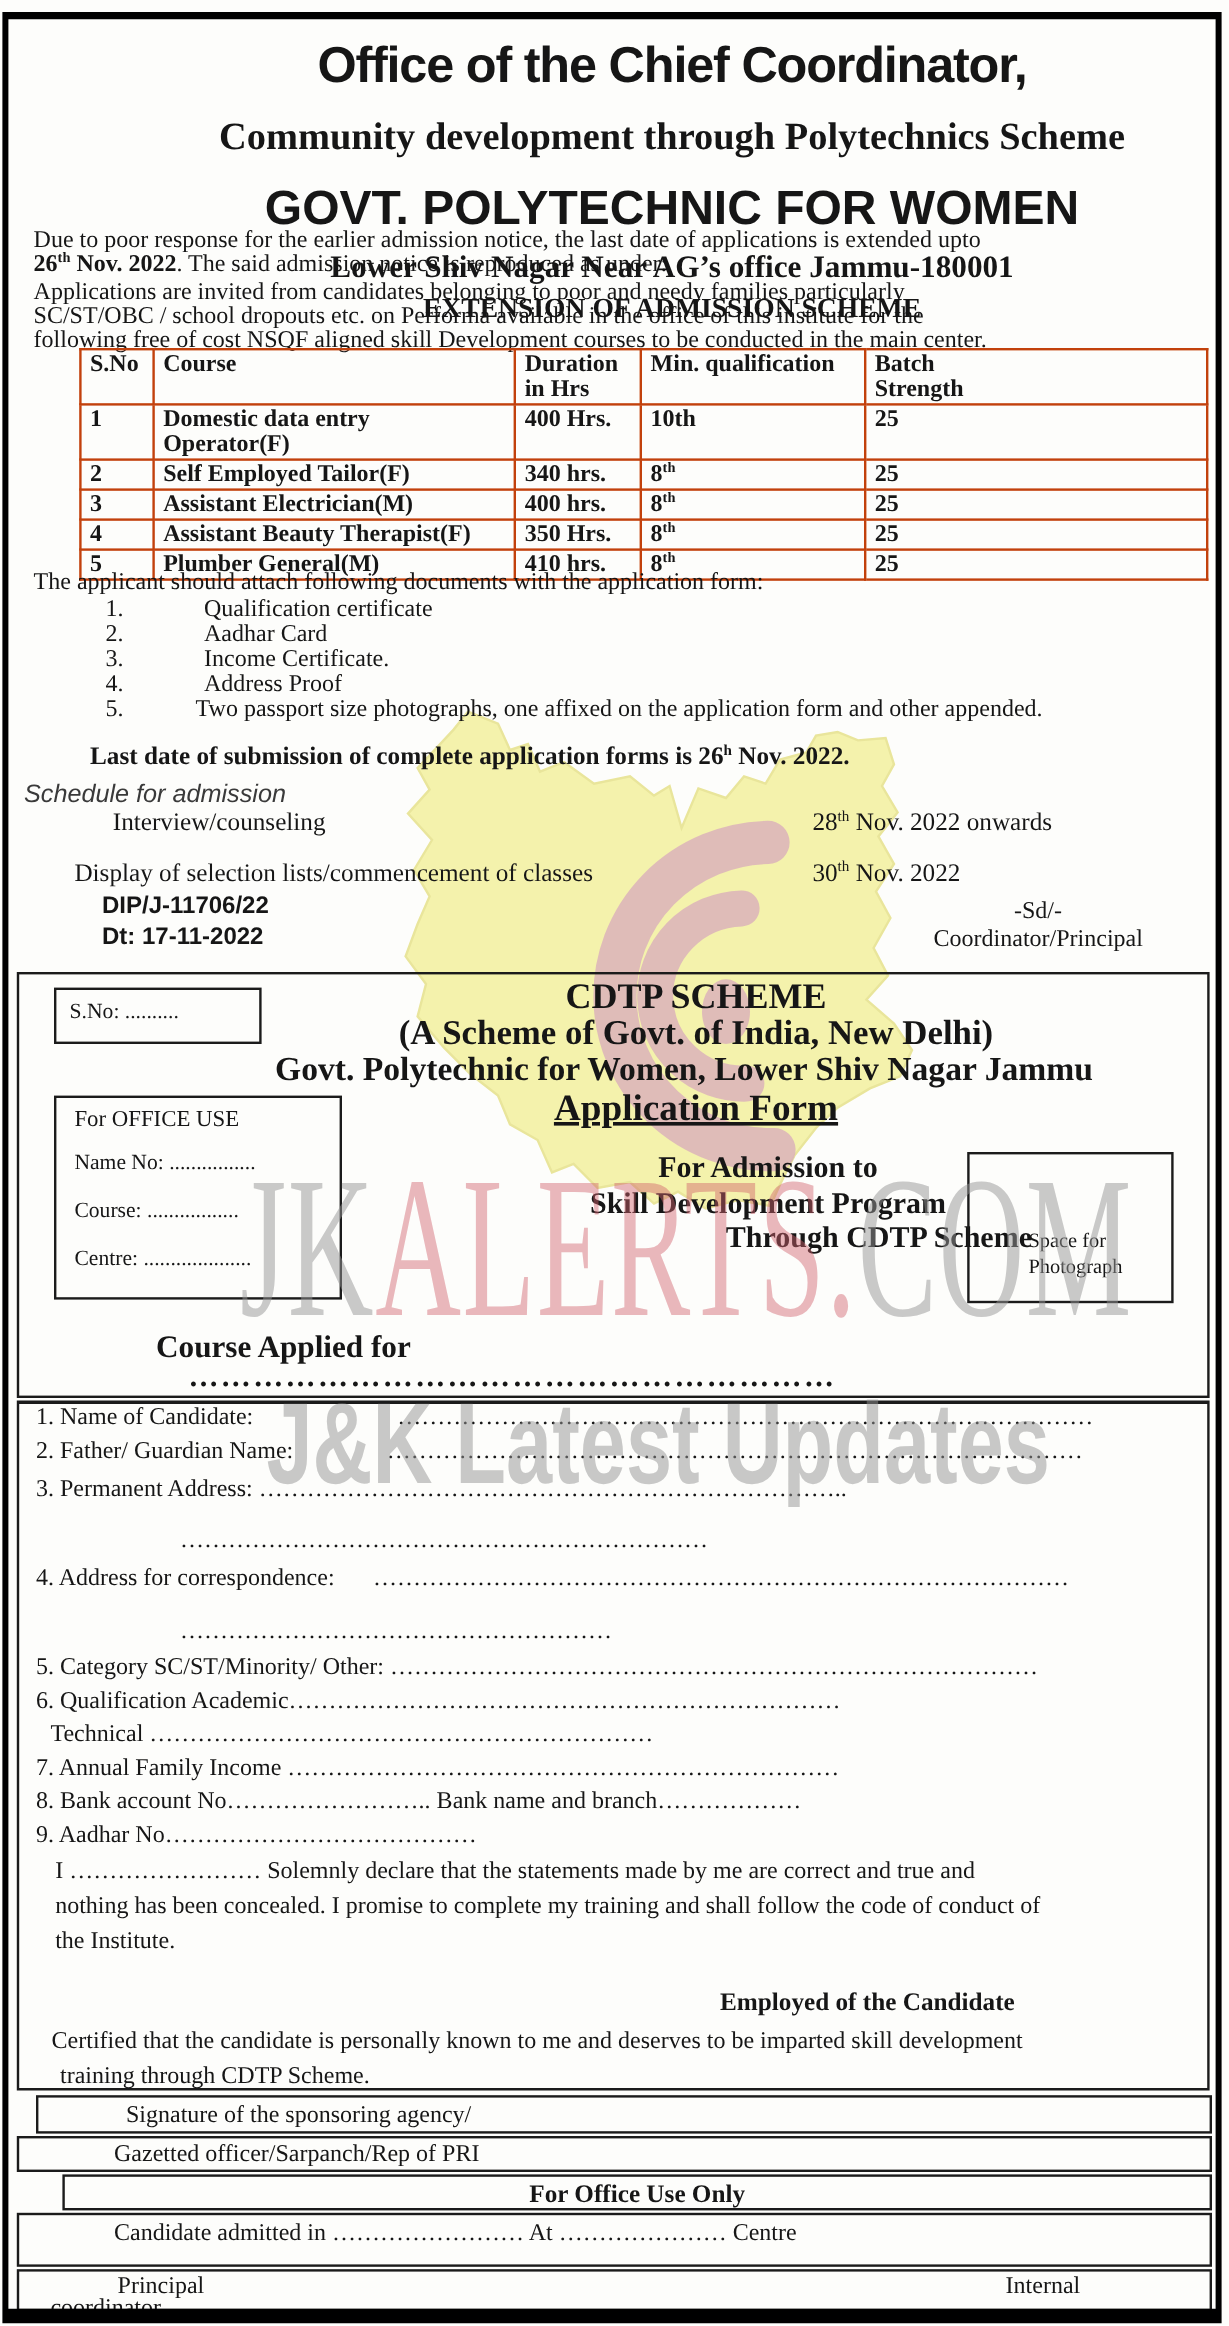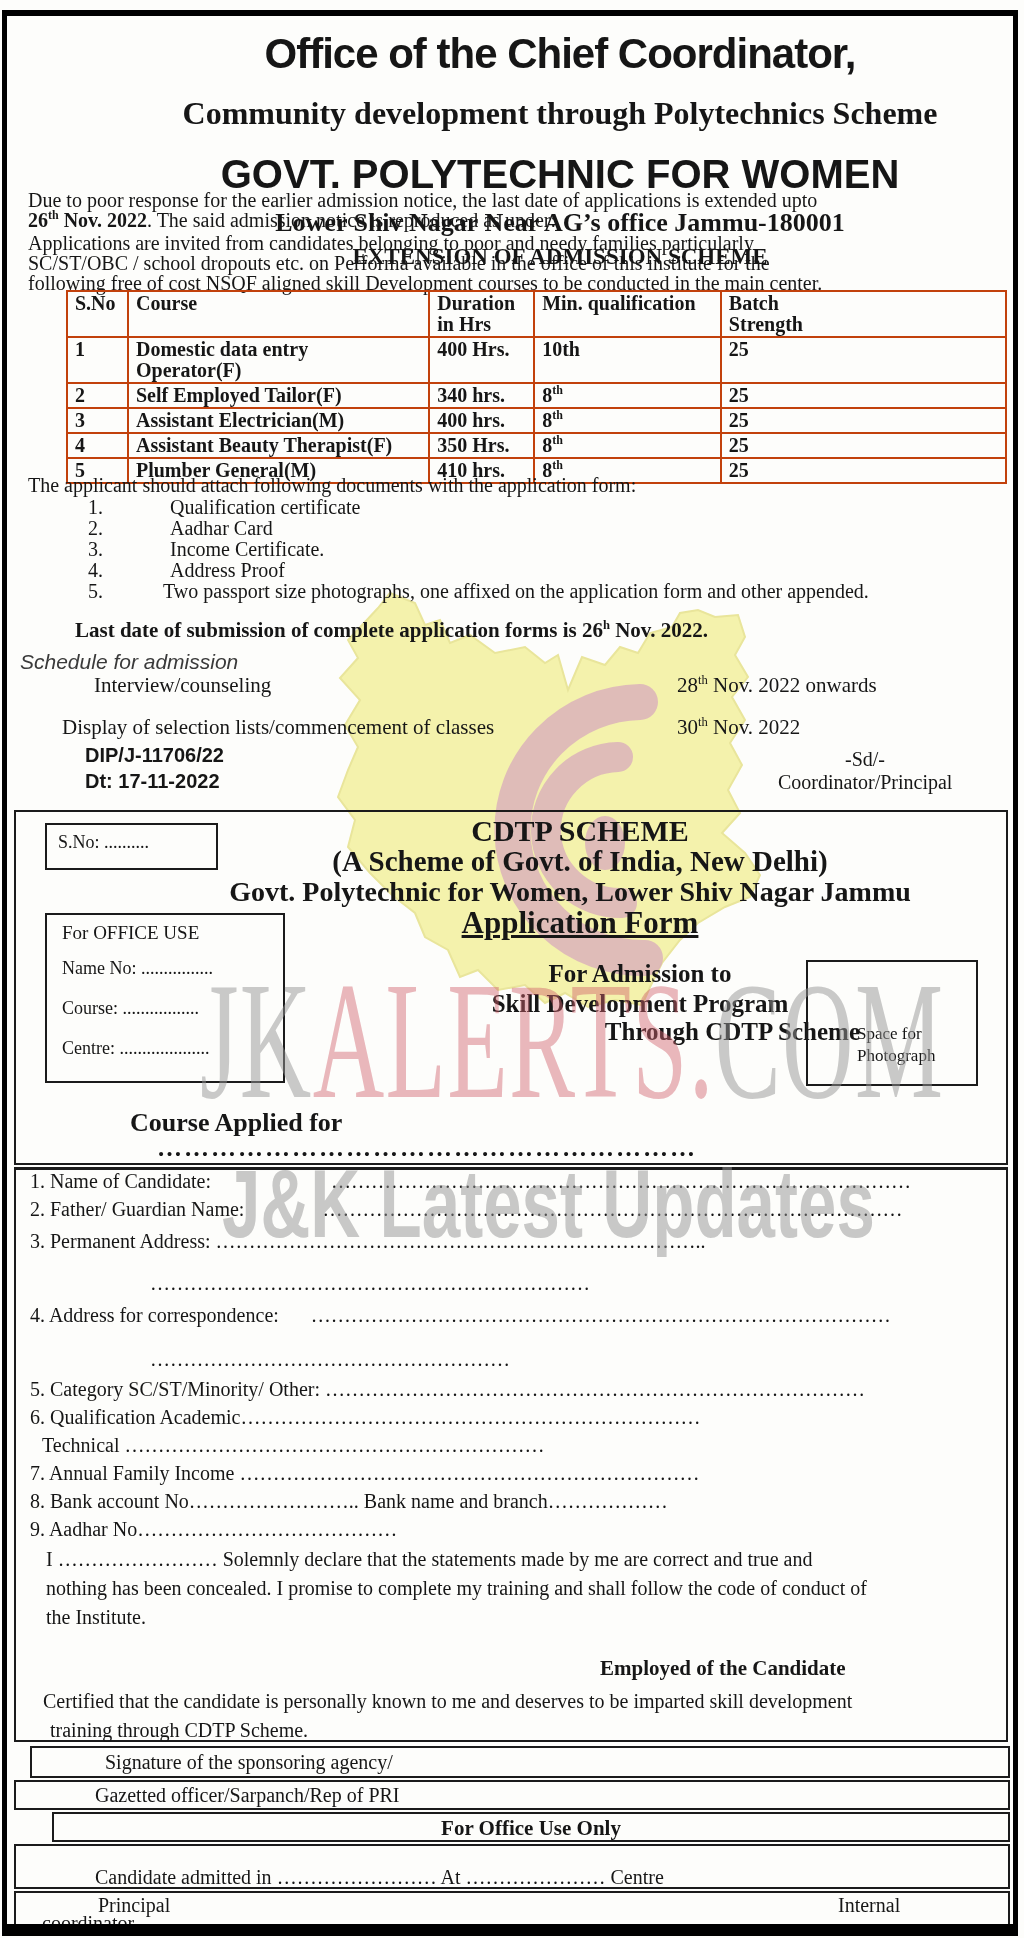--- a/index.html
+++ b/index.html
@@ -211,20 +211,20 @@
   <div class="box" style="left:30px;top:1746px;width:980px;height:32px;"></div>
   <div class="abs z2" style="left:105px;top:1751px;font-size:20px;">Signature of the sponsoring agency/</div>
 
   <div class="box" style="left:14px;top:1780px;width:996px;height:30px;"></div>
   <div class="abs z2" style="left:95px;top:1784px;font-size:20px;">Gazetted officer/Sarpanch/Rep of PRI</div>
 
   <div class="box" style="left:52px;top:1812px;width:958px;height:30px;"></div>
   <div class="abs z2 ctr b" style="left:52px;top:1816px;width:958px;font-size:21px;">For Office Use Only</div>
 
   <div class="box" style="left:14px;top:1844px;width:996px;height:45px;"></div>
-  <div class="abs row" style="left:95px;top:1850px;width:860px;margin-top:16px;"><span>Candidate admitted in </span><span>……………………</span><span> At </span><span>…………………</span><span> Centre</span></div>
+  <div class="abs row" style="left:95px;top:1850px;width:860px;"><span>Candidate admitted in </span><span>……………………</span><span> At </span><span>…………………</span><span> Centre</span></div>
 
   <div class="box" style="left:14px;top:1891px;width:996px;height:35px;"></div>
   <div class="abs z2" style="left:98px;top:1894px;font-size:20px;">Principal</div>
   <div class="abs z2" style="left:42px;top:1912px;font-size:20px;">coordinator</div>
   <div class="abs z2" style="left:838px;top:1894px;font-size:20px;">Internal</div>
 
 </div>
 
 </body></html>

